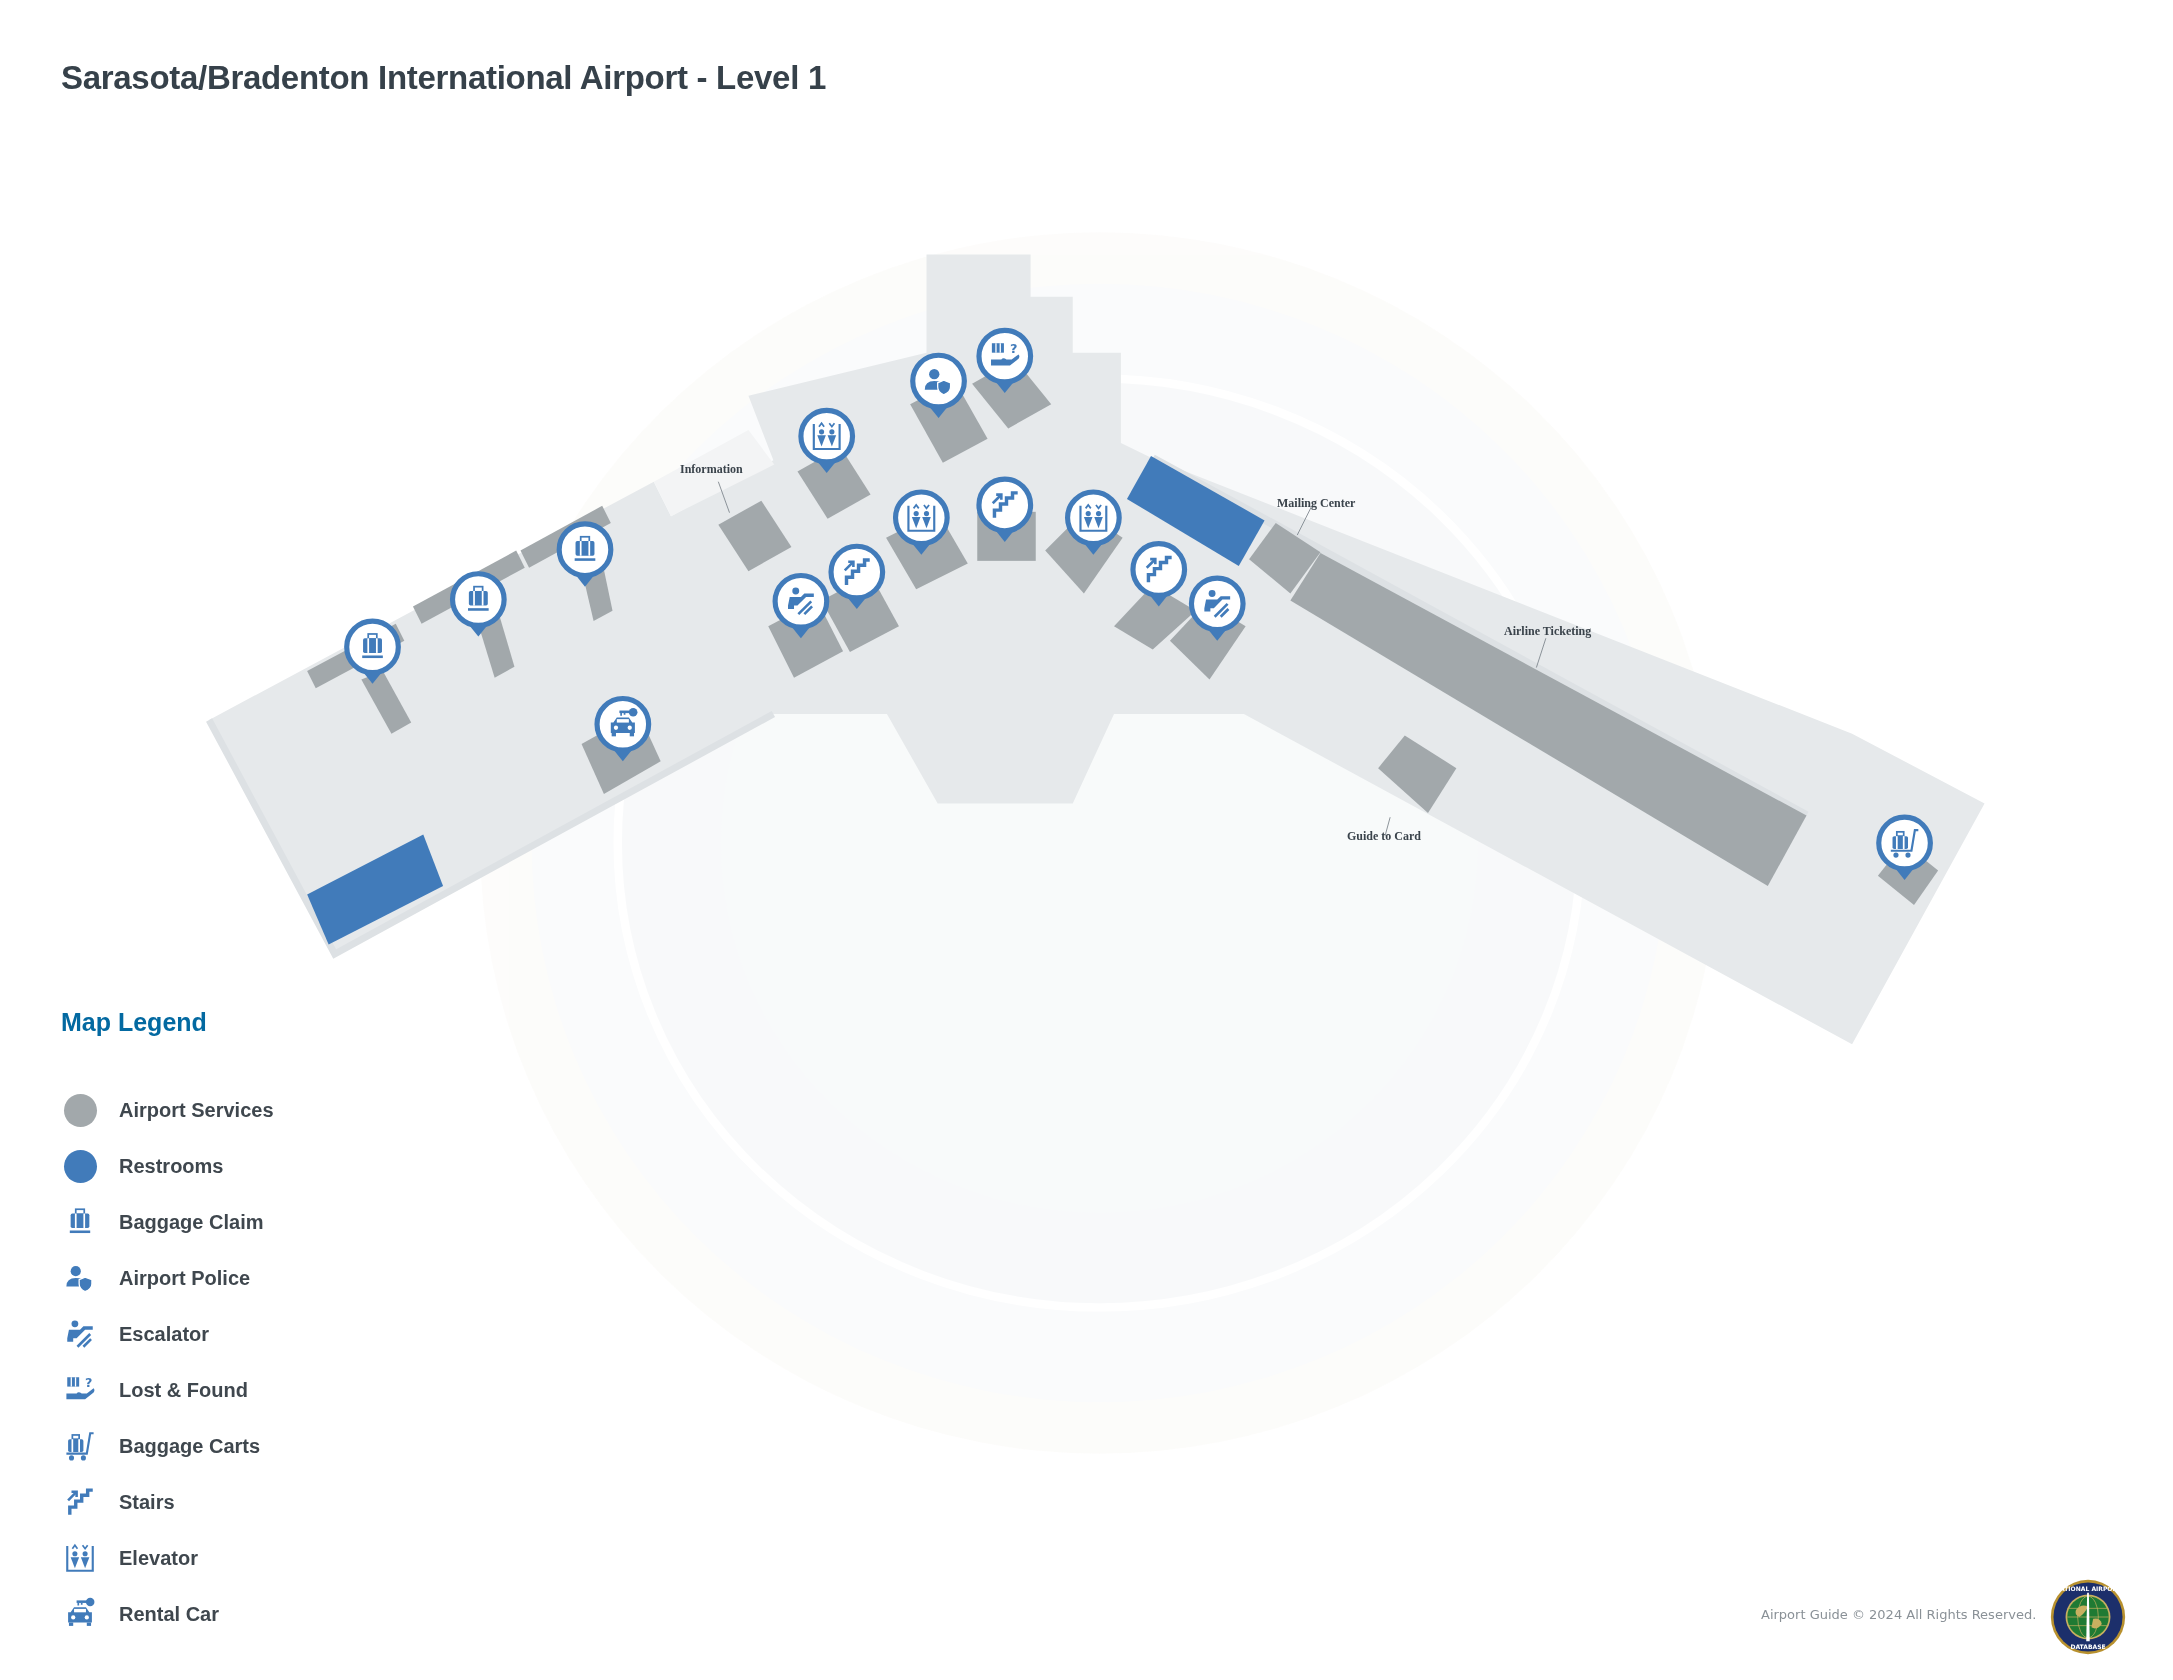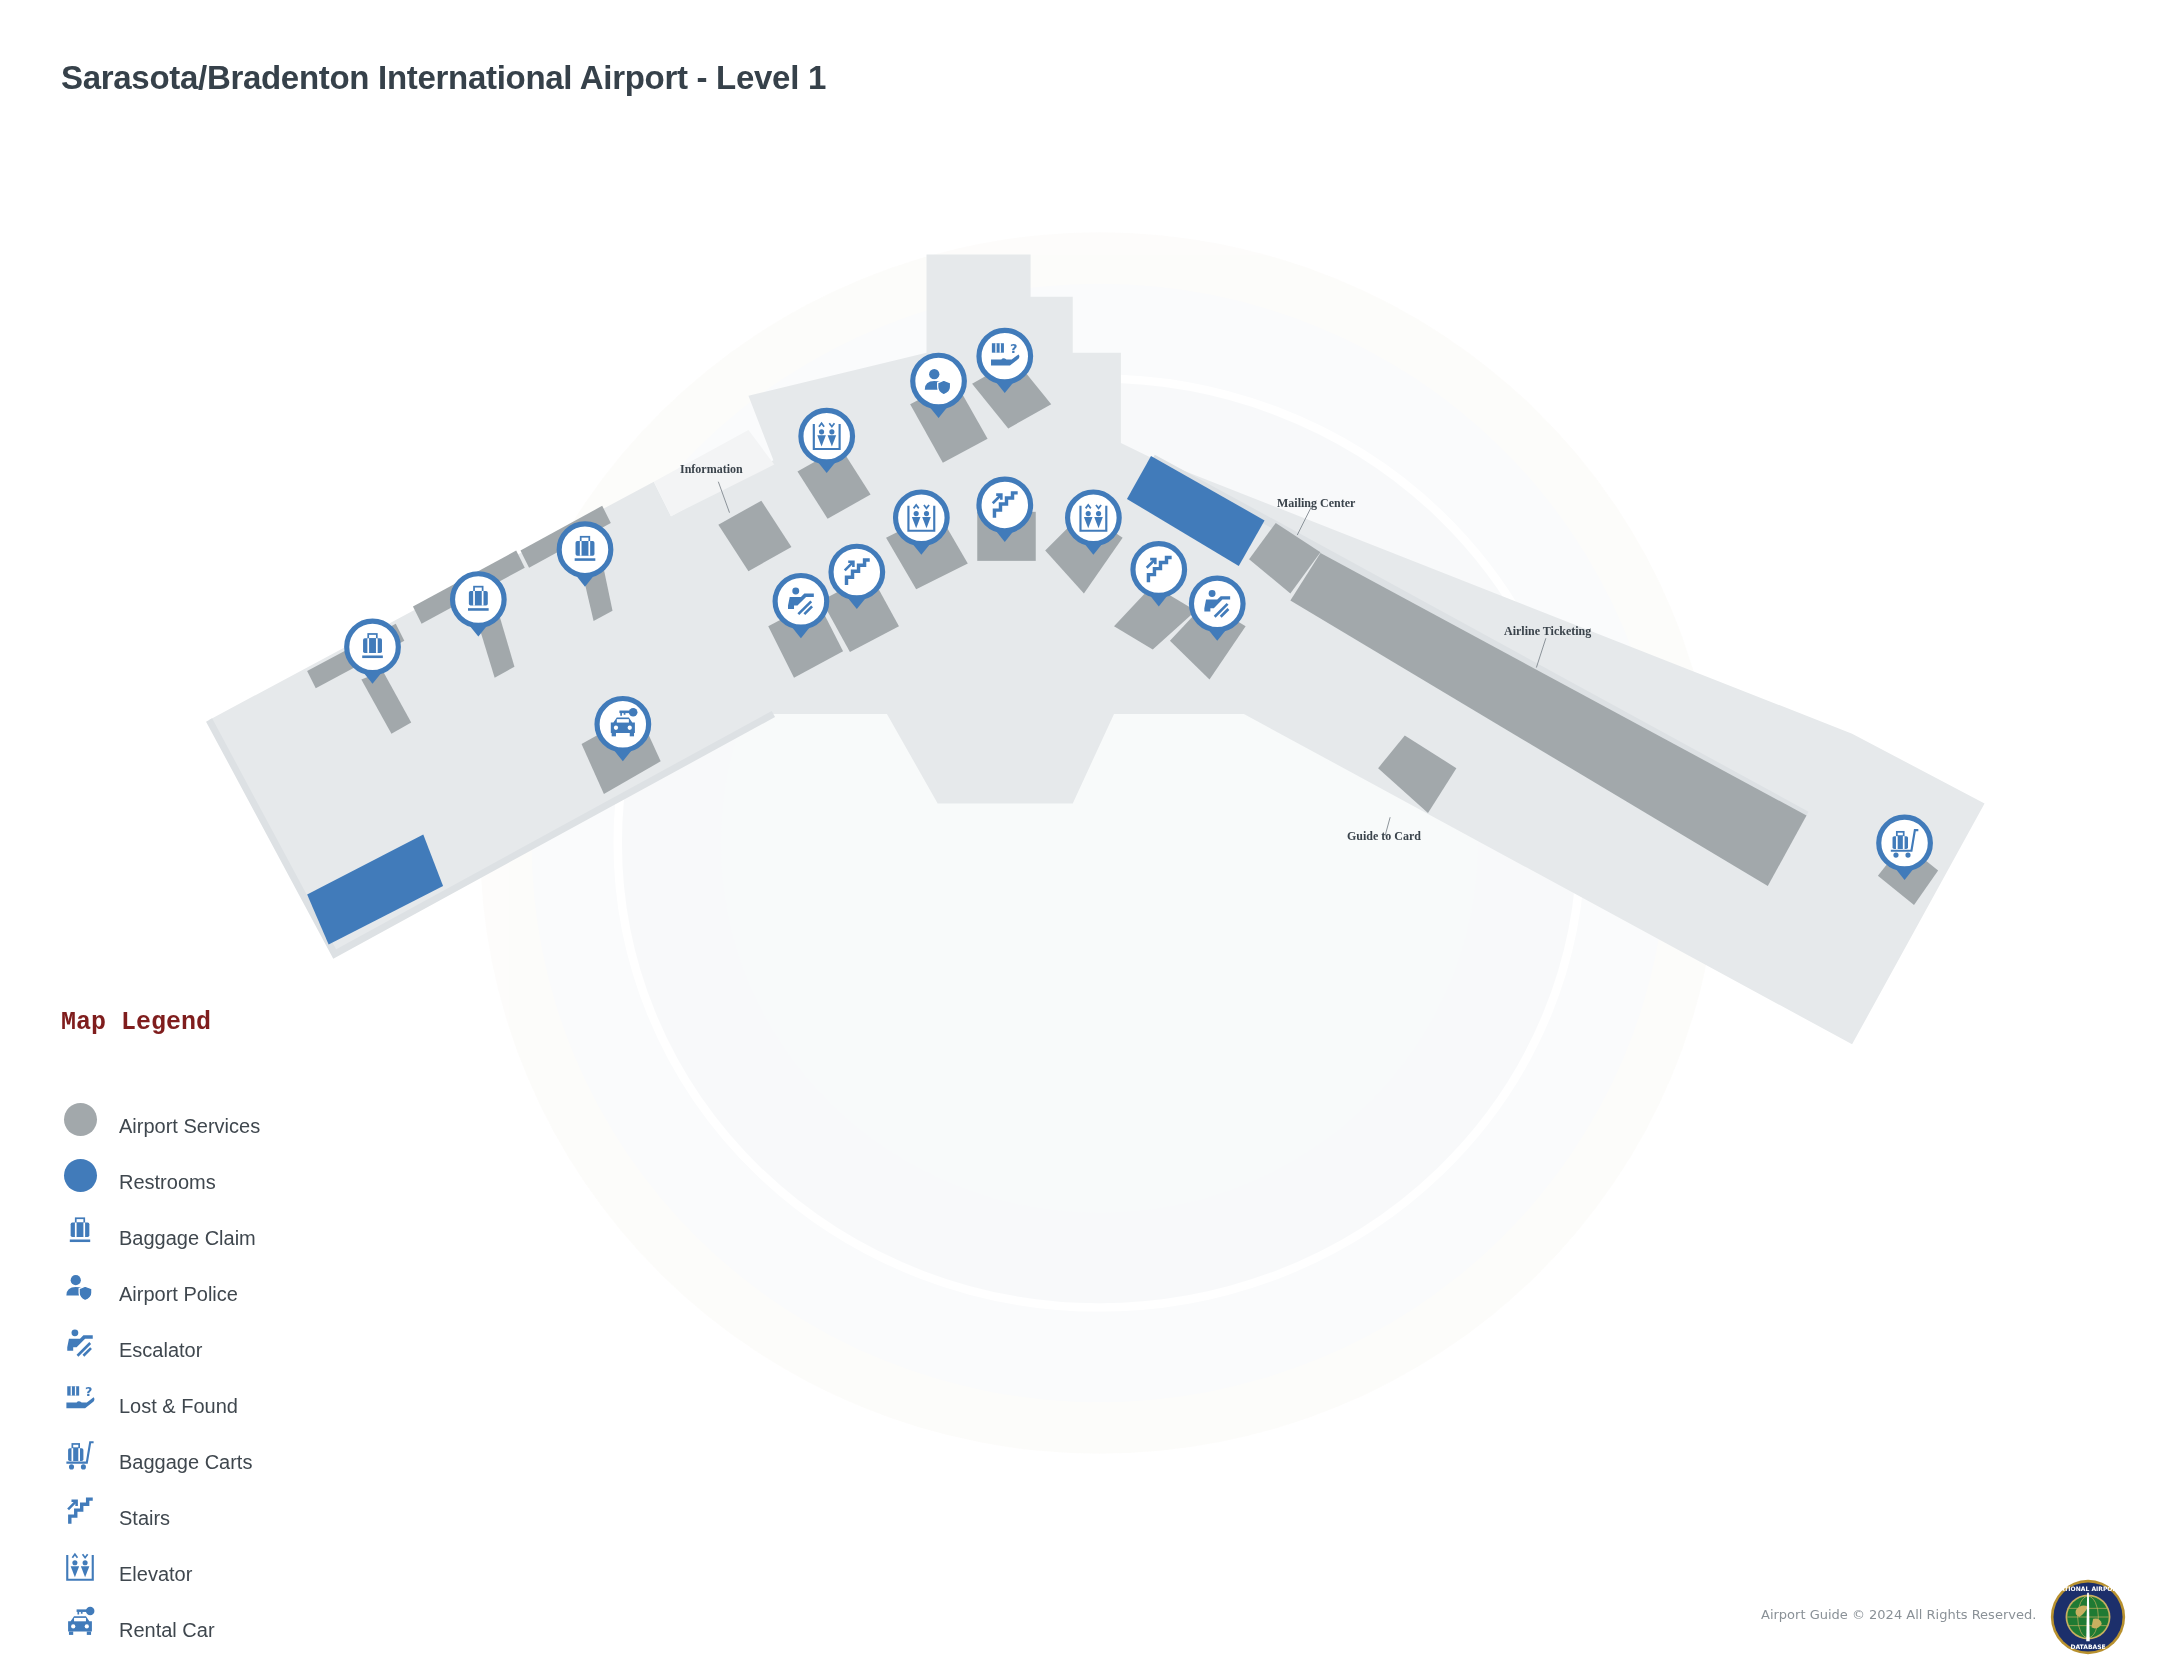--- a/index.html
+++ b/index.html
@@ -3,23 +3,23 @@
 <meta charset="utf-8">
 <style>
   html, body { margin: 0; padding: 0; background: #ffffff; }
   body { width: 2173px; height: 1680px; position: relative; overflow: hidden;
          font-family: "Liberation Sans", "DejaVu Sans", sans-serif; }
   .title { position: absolute; left: 61px; top: 59px; font-size: 33px; font-weight: bold;
            color: #36414a; letter-spacing: -0.3px; }
   .map { position: absolute; left: 0; top: 0; width: 2173px; height: 1680px; }
   .label { position: absolute; font-family: Liberation Serif, serif; font-size: 12px; font-weight: bold;
            color: #3a434b; white-space: nowrap; }
-  .legend-title { position: absolute; left: 61px; top: 1008px; font-size: 25px; font-weight: bold; color: #7f1d1d; font-family: Liberation Mono, monospace; }
+  .legend-title { position: absolute; left: 61px; top: 1008px; font-size: 25px; font-weight: bold; color: #0369a1; }
   .legend { position: absolute; left: 61px; top: 1082px; }
-  .legend-item { position: relative; height: 56px; display: flex; align-items: flex-end; }
+  .legend-item { position: relative; height: 56px; display: flex; align-items: center; font-weight: bold; }
   .legend-icon { width: 38px; height: 38px; display: flex; align-items: center; justify-content: center; margin-right: 20px; }
   .legend-label { font-size: 20px; color: #3f474e; }
   .dot { width: 33px; height: 33px; border-radius: 50%; }
   .footer { position: absolute; left: 1761px; top: 1607px; font-family: "DejaVu Sans", sans-serif; font-size: 13px; color: #8a9197; text-align: right; }
   .badge { position: absolute; left: 2050px; top: 1579px; width: 76px; height: 76px; }
 </style>
 </head>
 <body>
 
 <div class="title">Sarasota/Bradenton International Airport - Level 1</div>

